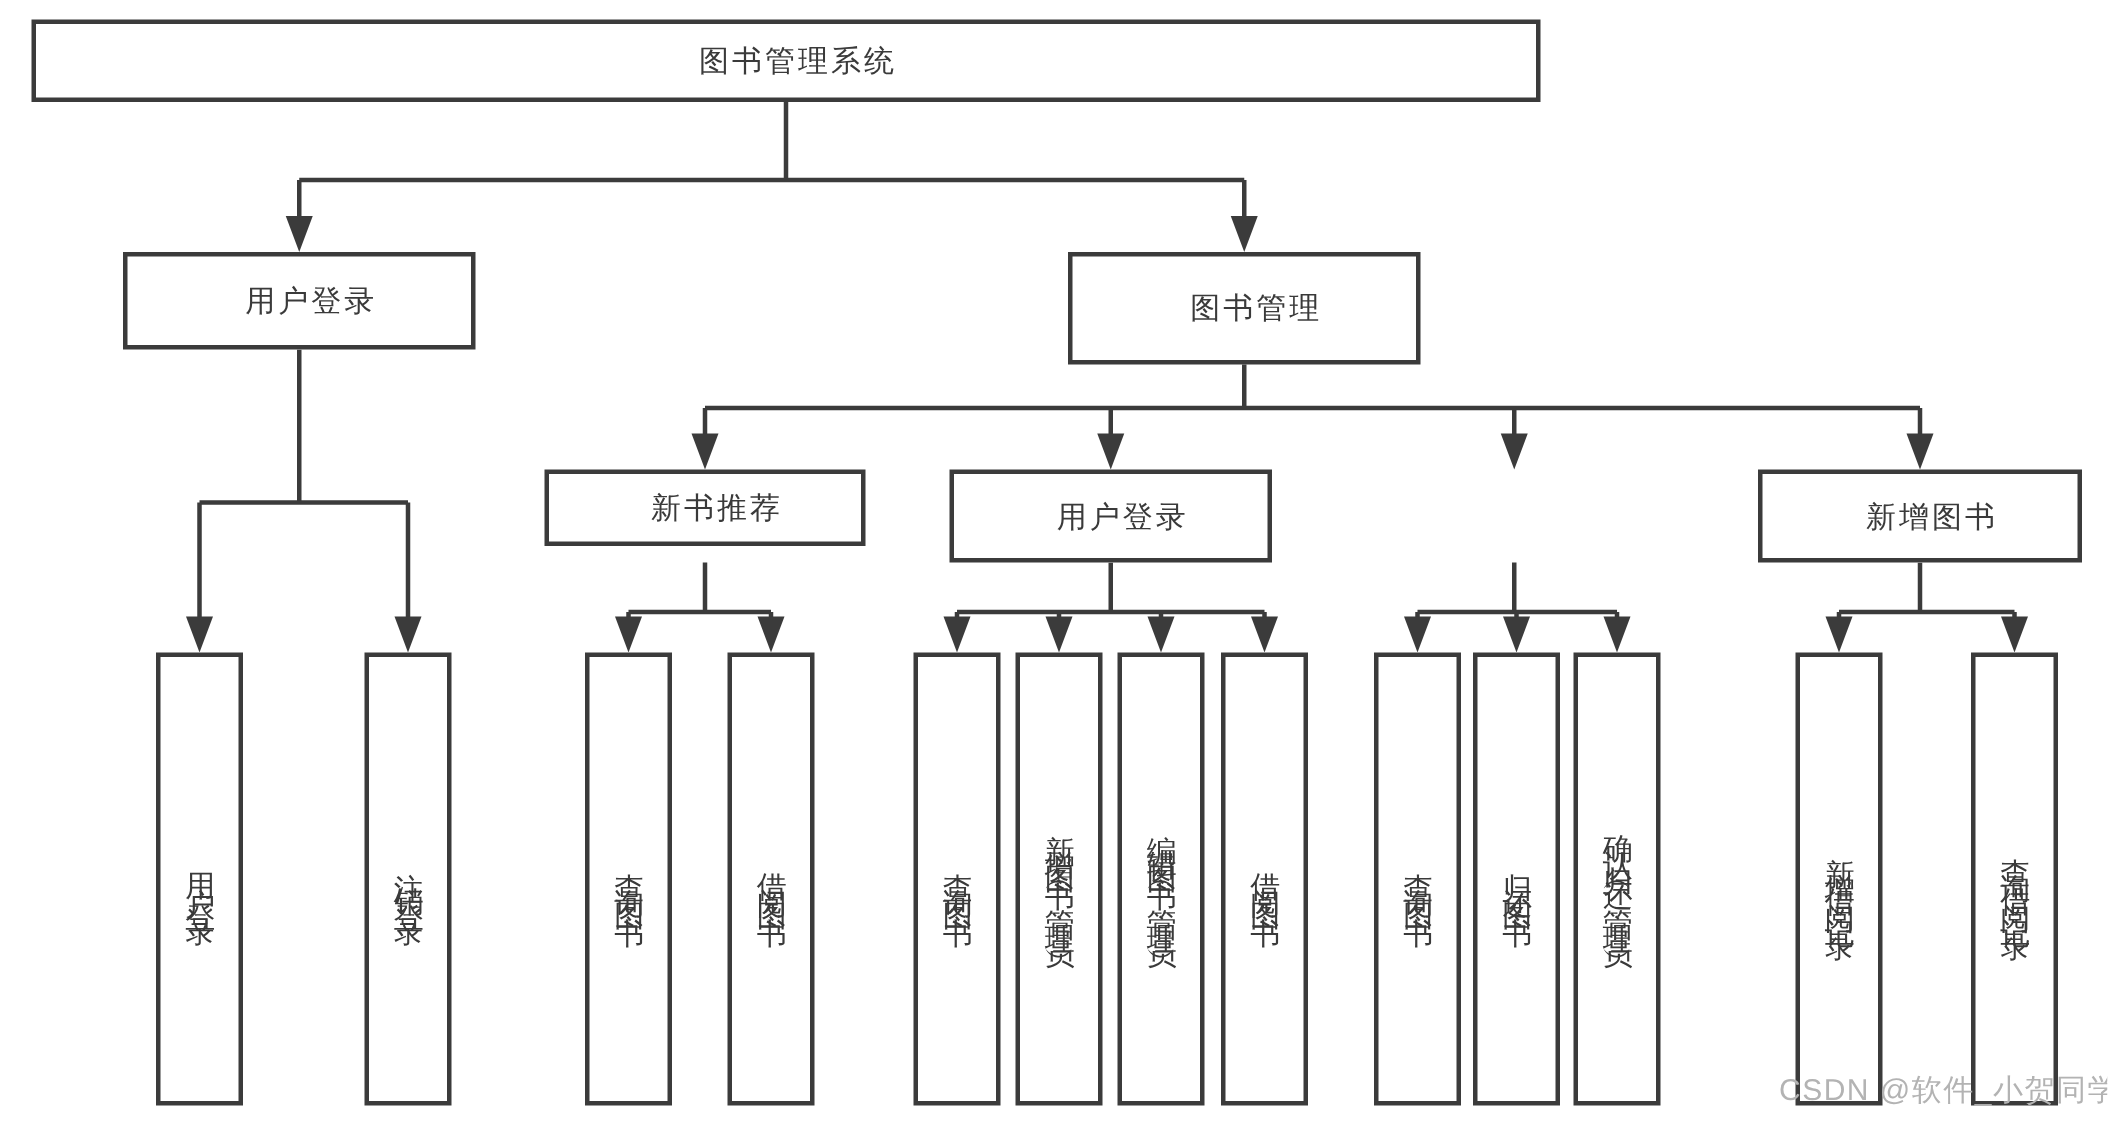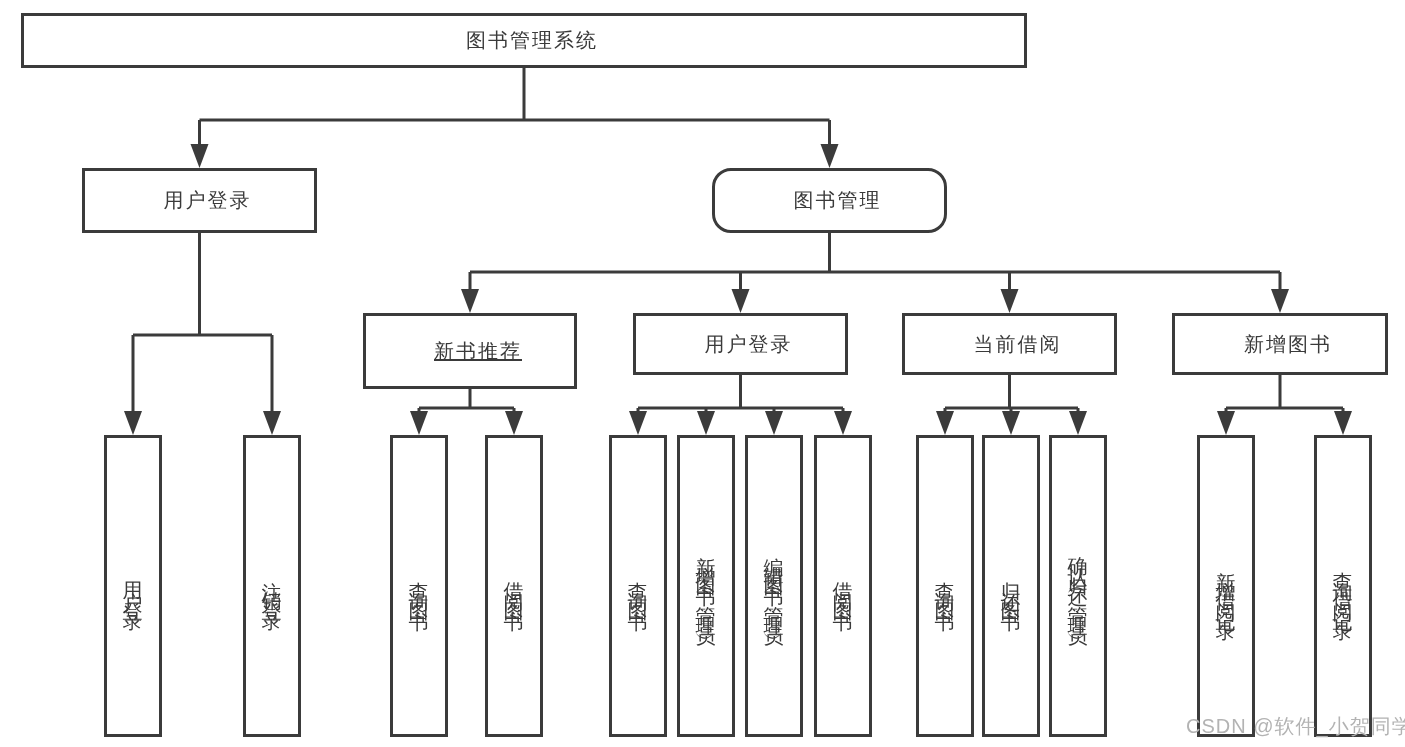--- a/index.html
+++ b/index.html
@@ -95,25 +95,24 @@
       M936 411 L954 411 L945 435 Z
       M1002 411 L1020 411 L1011 435 Z
       M1069 411 L1087 411 L1078 435 Z
       M1217 411 L1235 411 L1226 435 Z
       M1334 411 L1352 411 L1343 435 Z"></path>
   </svg>
 
   <div class="hbox" style="left:21px; top:13px; width:1006px; height:55px;">图书管理系统</div>
 
   <div class="hbox" style="left:82px; top:168px; width:235px; height:65px;">用户登录</div>
-  <div class="hbox" style="left:712px; top:168px; width:235px; height:65px;border-radius:19px;">图书管理</div>
+  <div class="hbox" style="left:712px; top:168px; width:235px; height:75px;">图书管理</div>
 
-  <div class="hbox" style="left:363px; top:313px; width:214px; height:76px;text-decoration:underline;">新书推荐</div>
+  <div class="hbox" style="left:363px; top:313px; width:214px; height:51px;">新书推荐</div>
   <div class="hbox" style="left:633px; top:313px; width:215px; height:62px;">用户登录</div>
-  <div class="hbox" style="left:902px; top:313px; width:215px; height:62px;">当前借阅</div>
   <div class="hbox" style="left:1172px; top:313px; width:216px; height:62px;">新增图书</div>
 
   <div class="vbox" style="left:104px; top:435px; width:58px; height:302px;">用户登录</div>
   <div class="vbox" style="left:243px; top:435px; width:58px; height:302px;">注销登录</div>
 
   <div class="vbox" style="left:390px; top:435px; width:58px; height:302px;">查询图书</div>
   <div class="vbox" style="left:485px; top:435px; width:58px; height:302px;">借阅图书</div>
 
   <div class="vbox" style="left:609px; top:435px; width:58px; height:302px;">查询图书</div>
   <div class="vbox" style="left:677px; top:435px; width:58px; height:302px;">新增图书（管理员）</div>

